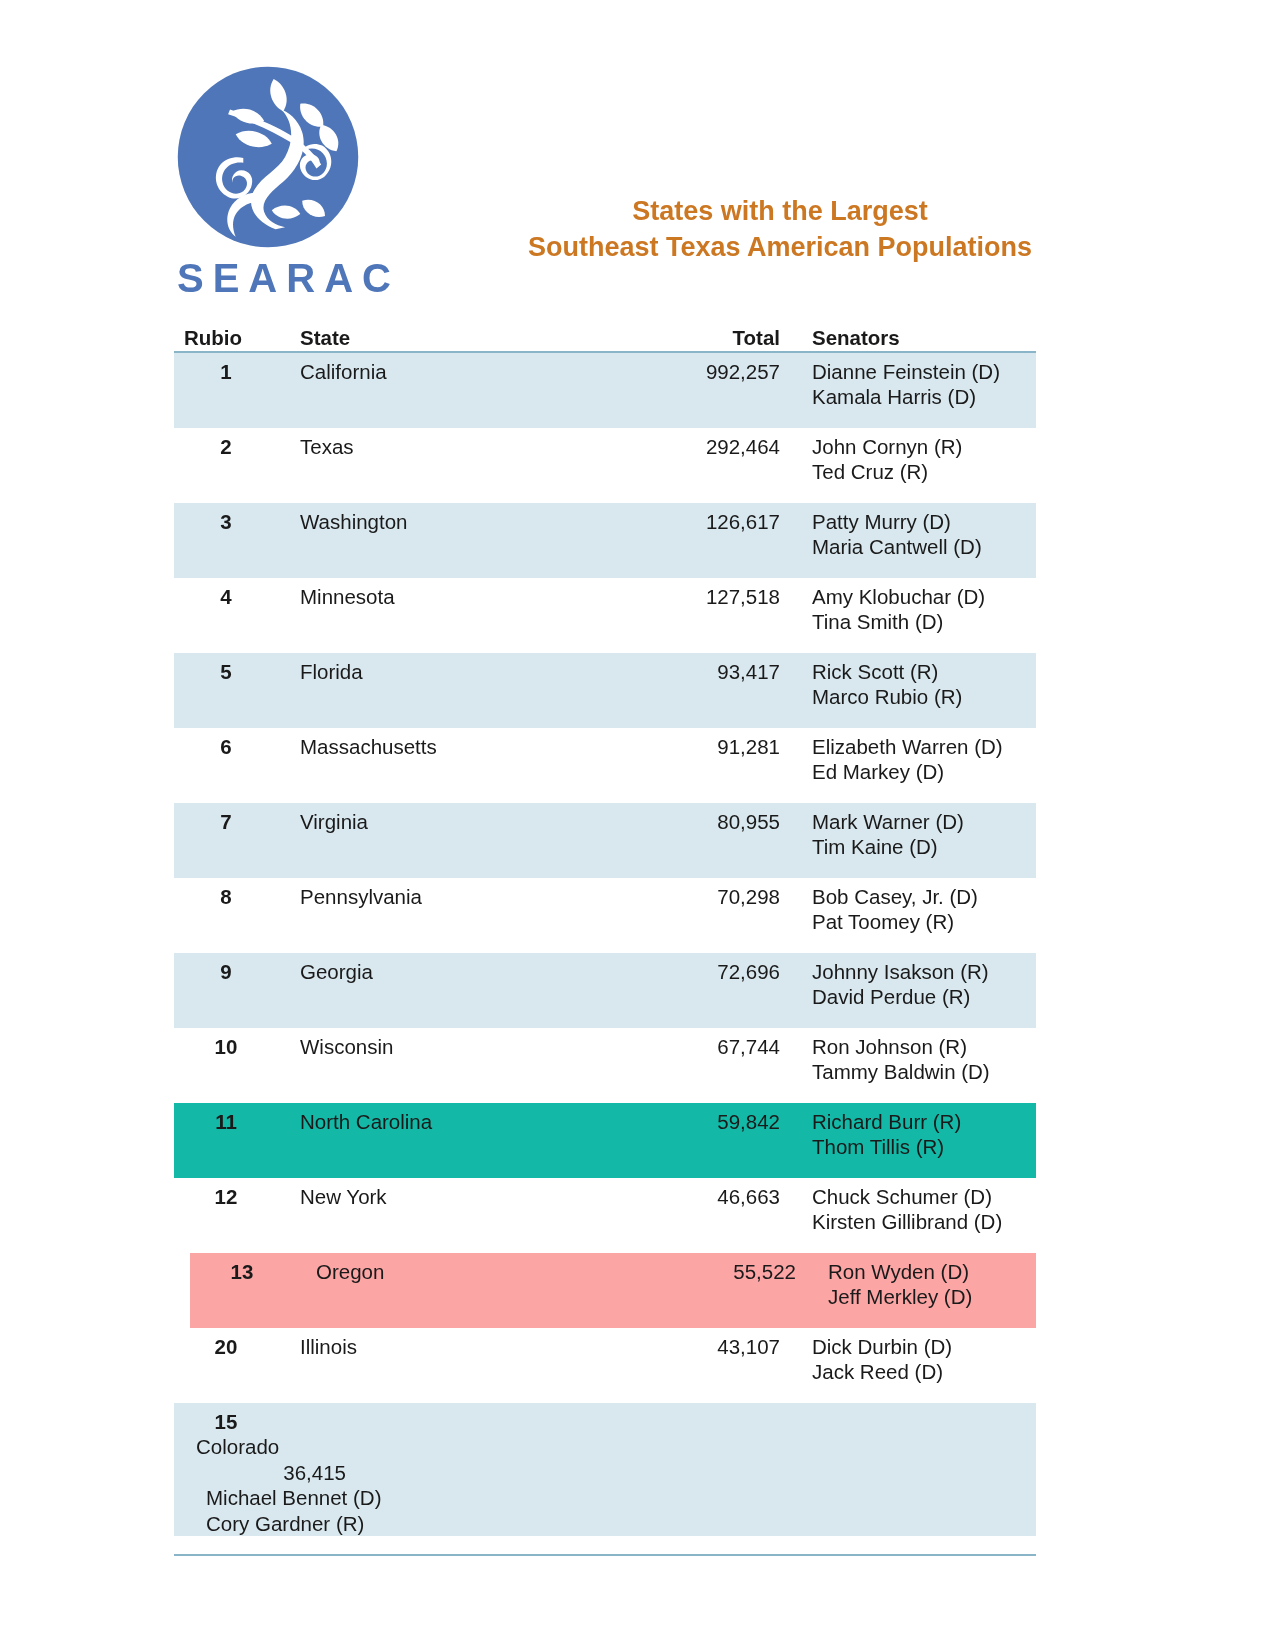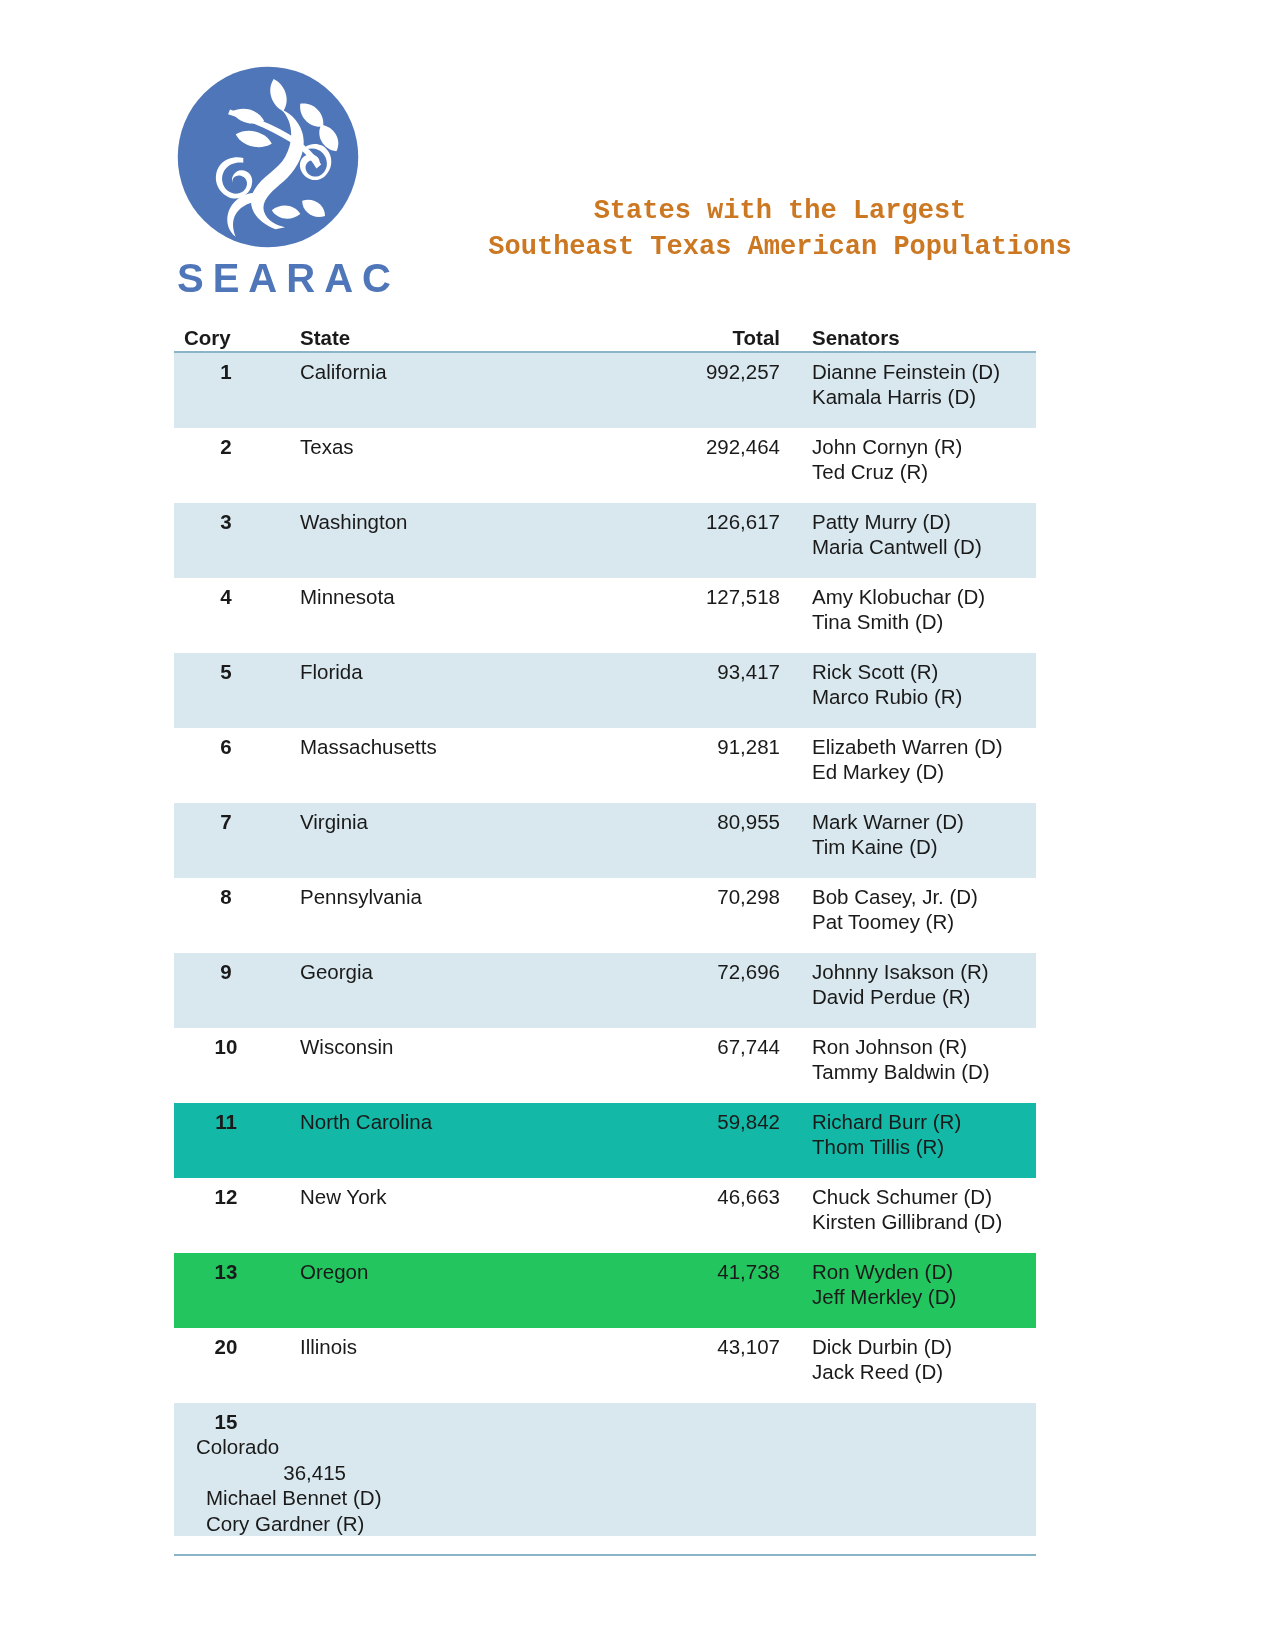--- a/index.html
+++ b/index.html
@@ -48,21 +48,20 @@
   .title-block {
     position: absolute;
     left: 430px;
     top: 194px;
     width: 700px;
     text-align: center;
     color: #cc7722;
     font-size: 27px;
     font-weight: bold;
     line-height: 1.32;
-    font-family: Liberation Mono, monospace;
   }
   .title-line { display: block; white-space: nowrap; }
 
   
   .table-wrap {
     position: absolute;
     left: 174px;
     top: 318px;
     width: 862px;
   }
@@ -163,21 +162,21 @@
   <div class="title-block" style="color: rgb(204, 119, 34);">
     <span class="title-line">States with the Largest</span>
     <span class="title-line">Southeast Texas American Populations</span>
   </div>
 
 </div>
 
 <div class="table-wrap">
 
   <div class="thead">
-    <div class="col-rank">Cory</div>
+    <div class="col-rank">Rubio</div>
     <div class="col-state">State</div>
     <div class="col-total">Total</div>
     <div class="col-sen">Senators</div>
   </div>
 
   <div class="head-rule" style="background: rgb(138, 180, 200);"></div>
 
   <div id="table-body">
       <div class="row shaded" style="background: rgb(217, 232, 239);">
         <div class="col-rank">1</div>
@@ -280,24 +279,24 @@
       </div>
       <div class="row">
         <div class="col-rank">12</div>
         <div class="col-state">New York</div>
         <div class="col-total">46,663</div>
         <div class="col-sen">
           <span class="senator-line">Chuck Schumer (D)</span>
           <span class="senator-line">Kirsten Gillibrand (D)</span>
         </div>
       </div>
-      <div class="row shaded" style="background: #22c55e;">
+      <div class="row shaded" style="background: #fca5a5; margin-left: 16px;">
         <div class="col-rank">13</div>
         <div class="col-state">Oregon</div>
-        <div class="col-total">41,738</div>
+        <div class="col-total">55,522</div>
         <div class="col-sen">
           <span class="senator-line">Ron Wyden (D)</span>
           <span class="senator-line">Jeff Merkley (D)</span>
         </div>
       </div>
       <div class="row">
         <div class="col-rank">20</div>
         <div class="col-state">Illinois</div>
         <div class="col-total">43,107</div>
         <div class="col-sen">

